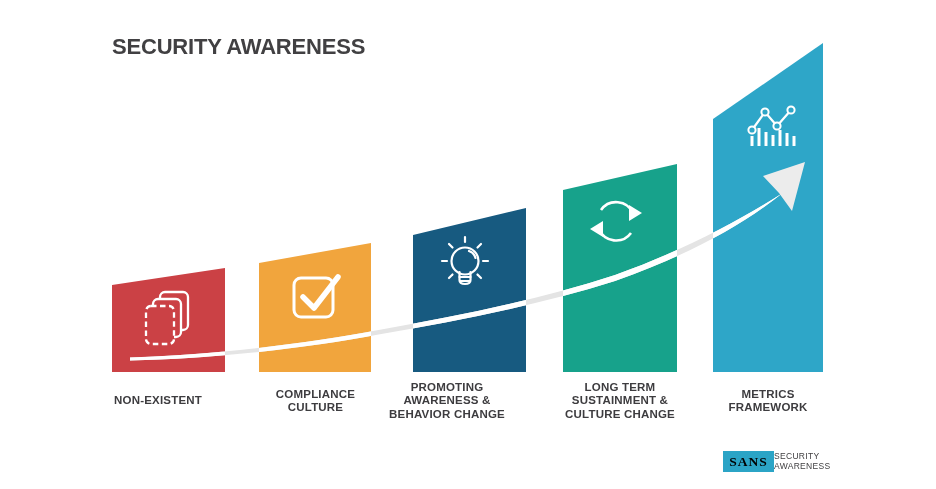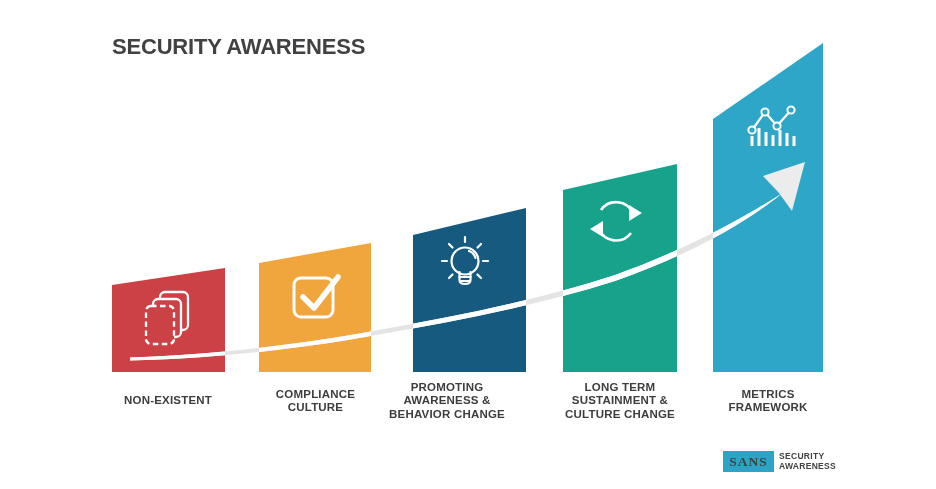--- a/index.html
+++ b/index.html
@@ -21,26 +21,26 @@
   .stage-label .txt {
     font-size:11.5px; font-weight:bold; line-height:13.5px;
     color:#3d3c3f; letter-spacing:0.2px; text-align:center; white-space:pre-line;
   }
   .logo { position:absolute; left:723px; top:451px; display:flex; align-items:flex-start; }
   .logo-box {
     width:51px; height:21px; background:#2ba4c6;
     display:flex; align-items:center; justify-content:center;
   }
   .logo-brand {
-    color:#404040; font-family:"Liberation Serif", serif;
+    color:#000000; font-family:"Liberation Serif", serif;
     font-weight:bold; font-size:13.5px; letter-spacing:1px;
   }
   .logo-text {
-    margin-left:5px; padding-top:1px;
-    font-size:8.5px; font-weight:bold; line-height:9.5px;
+    padding-top:1px;
+    font-size:8.5px; font-weight:normal; line-height:9.5px;
     color:#414042; letter-spacing:0.3px; white-space:pre-line;
   }
 </style>
 </head>
 <body>
 
 <div class="canvas">
 
   <div class="title">
     <div>SECURITY AWARENESS</div>
@@ -114,21 +114,21 @@
         <line x1="794" y1="146" x2="794" y2="136"></line>
       </g>
       <polyline points="752,130 765,112 777,126 791,110" fill="none" stroke="#ffffff" stroke-width="2.2"></polyline>
       <circle cx="752" cy="130" r="3.6" stroke="#ffffff" stroke-width="2" fill="#2ea6c8"></circle>
       <circle cx="765" cy="112" r="3.6" stroke="#ffffff" stroke-width="2" fill="#2ea6c8"></circle>
       <circle cx="777" cy="126" r="3.6" stroke="#ffffff" stroke-width="2" fill="#2ea6c8"></circle>
       <circle cx="791" cy="110" r="3.6" stroke="#ffffff" stroke-width="2" fill="#2ea6c8"></circle>
     </g>
   </svg>
 
-  <div class="stage-label" style="left:83px">
+  <div class="stage-label" style="left:73px">
     <div class="txt">NON-EXISTENT</div>
   </div>
   <div class="stage-label" style="left:230.5px">
     <div class="txt">COMPLIANCE
 CULTURE</div>
   </div>
   <div class="stage-label" style="left:362px">
     <div class="txt">PROMOTING
 AWARENESS &amp;
 BEHAVIOR CHANGE</div>

